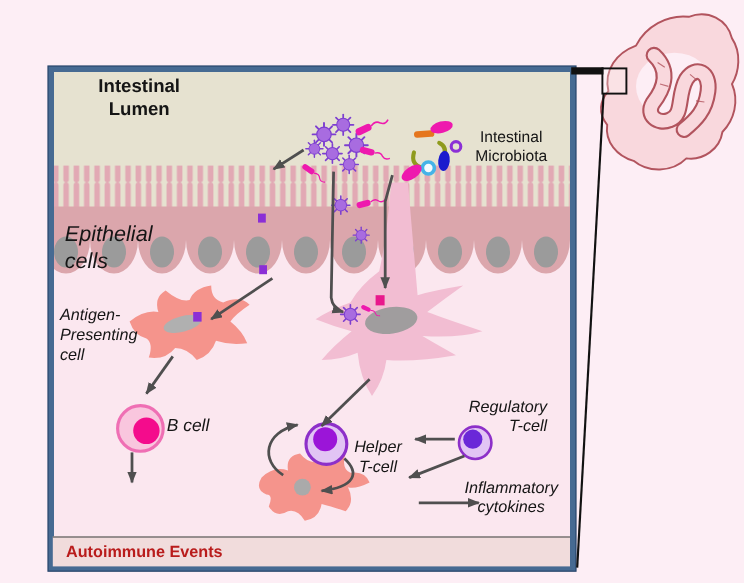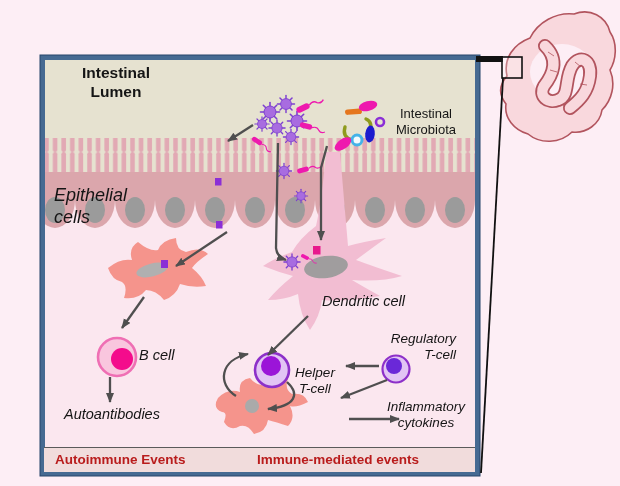--- a/index.html
+++ b/index.html
@@ -201,28 +201,28 @@
     <rect x="502" y="57" width="20" height="21" fill="rgba(255,255,255,0.25)" stroke-width="1.6" style="stroke:var(--callout-black,#111)"></rect>
   </g>
 </svg>
 
 <div class="lbl bold center" style="left:60px;top:64px;width:112px;font-size:15.5px;">Intestinal
 Lumen</div>
 <div class="lbl center" style="left:384px;top:106px;width:84px;font-size:13px;">Intestinal
 Microbiota</div>
 <div class="lbl ital" style="left:54px;top:170px;width:80px;font-size:18px;margin-top:15px;">Epithelial
 cells</div>
-<div class="lbl ital" style="left:322px;top:293px;width:110px;font-size:14.5px;">Dendritic cell</div>
+<div class="lbl ital" style="left:50px;top:255px;width:95px;font-size:13.5px;">Antigen-
+Presenting
+cell</div>
 <div class="lbl ital" style="left:139px;top:347px;width:60px;font-size:14.5px;">B cell</div>
 <div class="lbl ital center" style="left:284px;top:365px;width:62px;font-size:13.5px;">Helper
 T-cell</div>
 <div class="lbl ital right" style="left:362px;top:331px;width:94px;font-size:13.5px;font-style:italic;">Regulatory
 T-cell</div>
-<div class="lbl ital" style="left:64px;top:406px;width:120px;font-size:14.5px;">Autoantibodies</div>
 <div class="lbl ital center" style="left:378px;top:399px;width:96px;font-size:13.5px;">Inflammatory
 cytokines</div>
 
 <div class="footer-bar">
   <span class="footer-left">Autoimmune Events</span>
-  <span class="footer-right">Immune-mediated events</span>
 </div>
 
 </div>
 
 </body></html>

